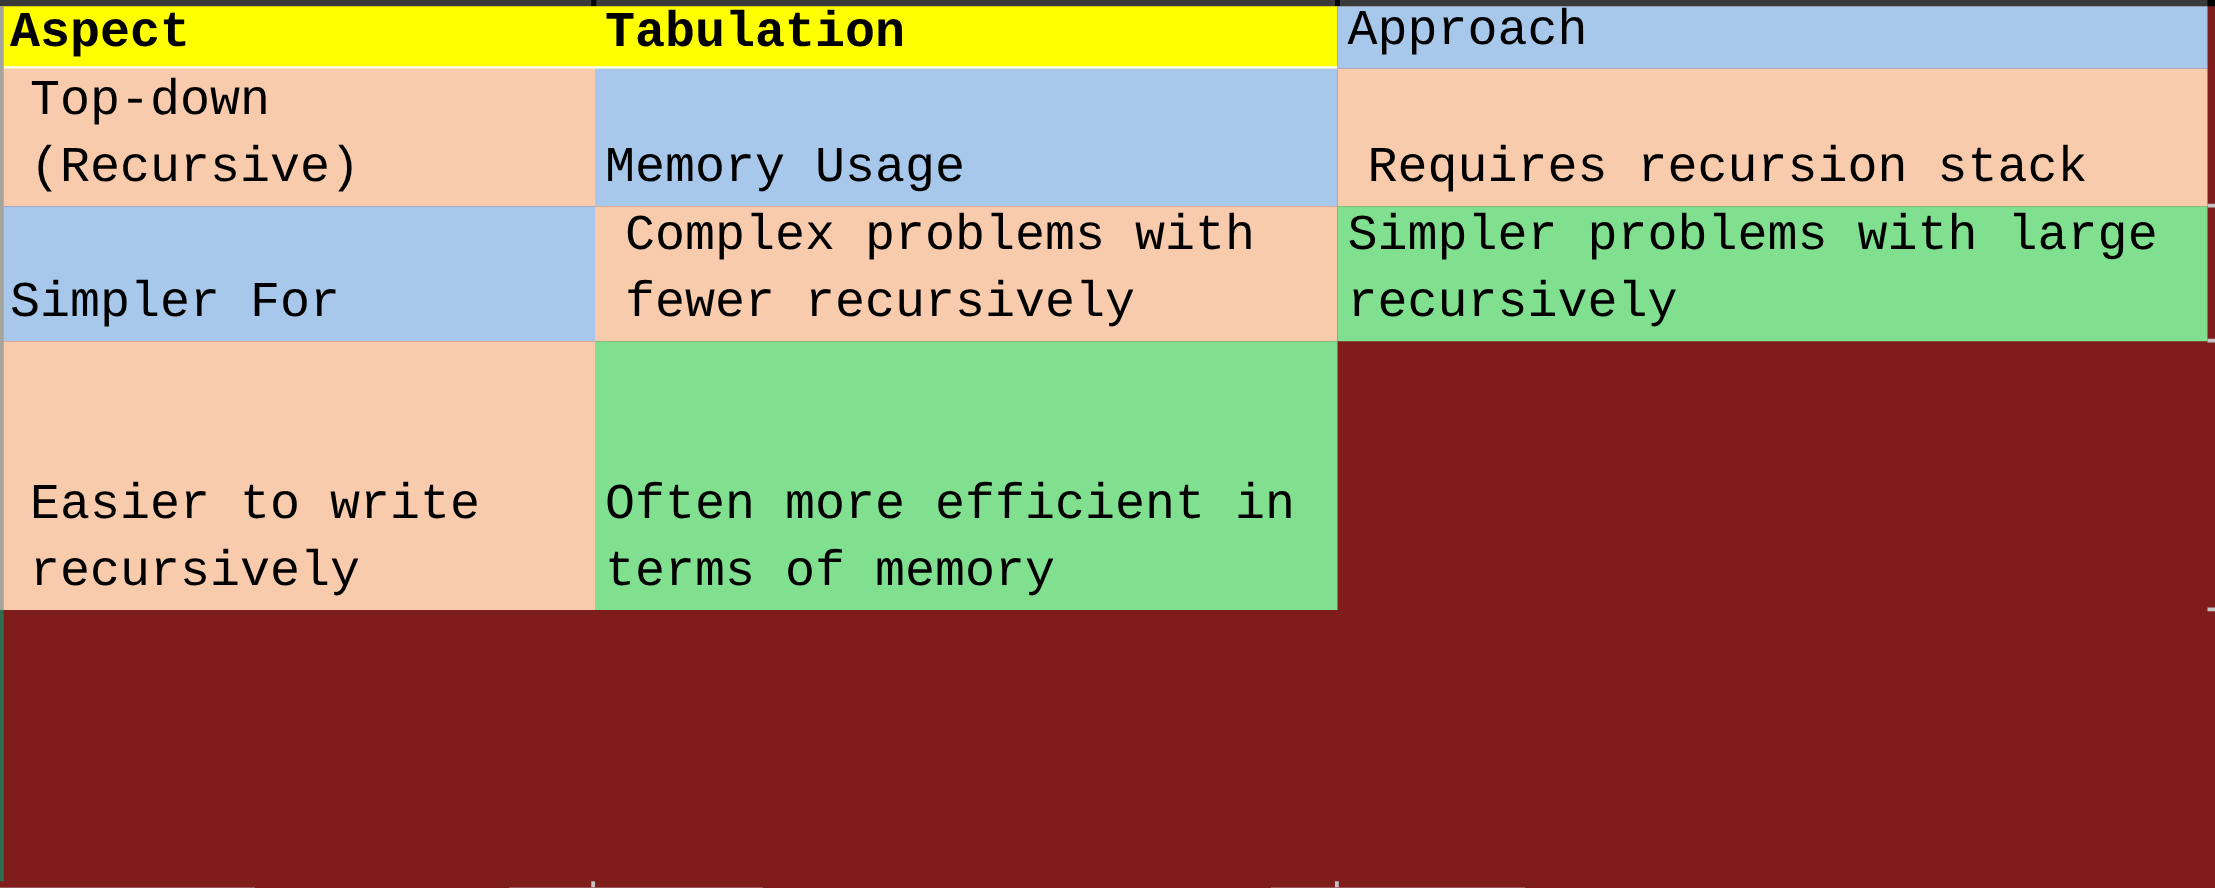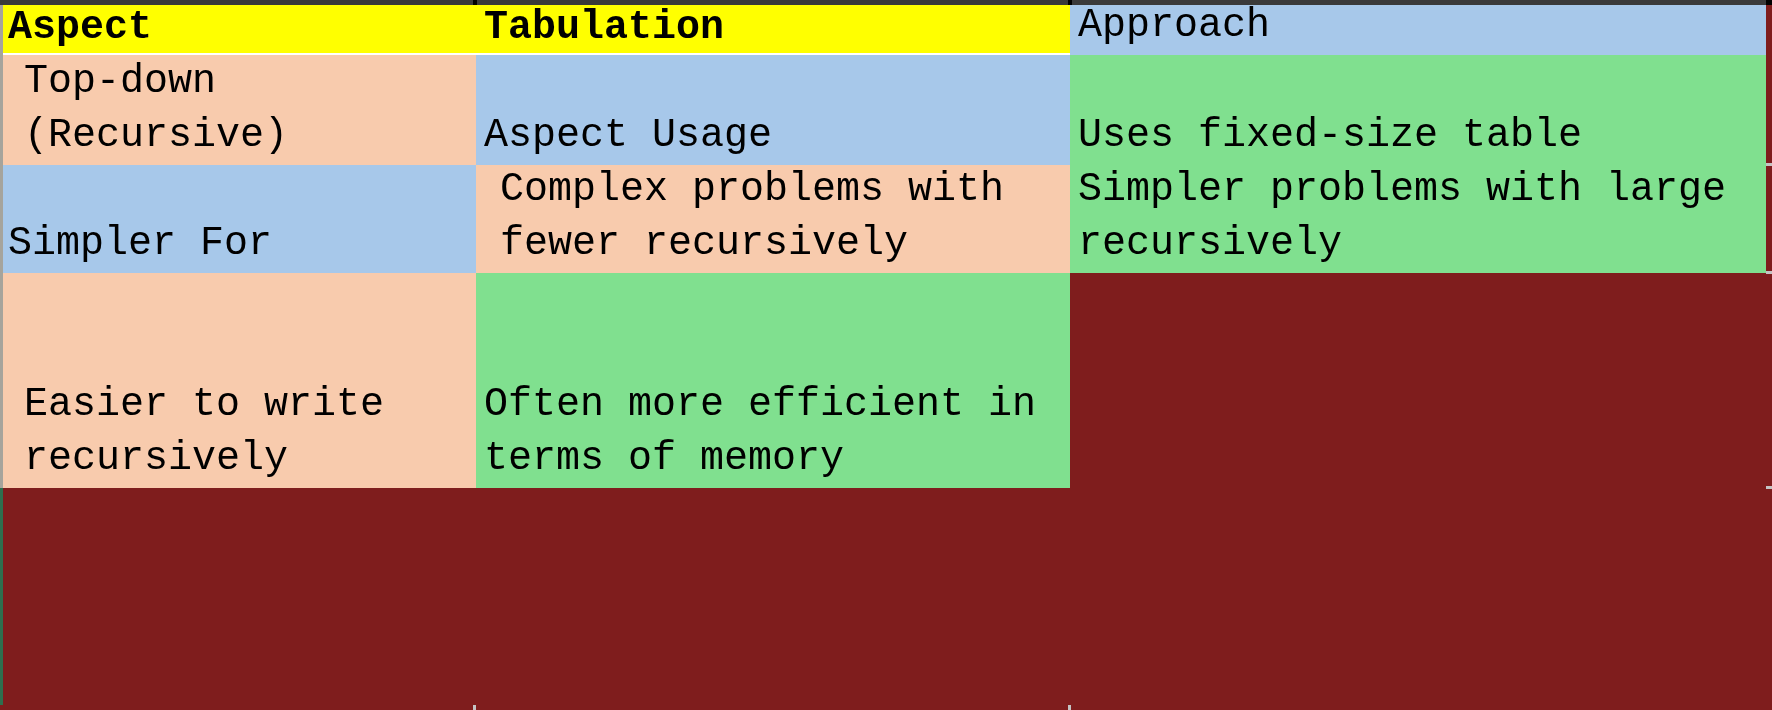--- a/index.html
+++ b/index.html
@@ -73,24 +73,24 @@
     </div>
 
     <div class="cell bcell col-aspect">
       <span>Approach</span>
     </div>
     <div class="cell bcell col-memoize">
       <span>Top-down (Recursive)</span>
     </div>
 
     <div class="cell bcell col-aspect">
-      <span>Aspect Usage</span>
+      <span>Memory Usage</span>
     </div>
-    <div class="cell bcell col-tabulation">
-      <span>Uses fixed-size table</span>
+    <div class="cell bcell col-memoize">
+      <span>Requires recursion stack</span>
     </div>
 
     <div class="cell bcell col-aspect">
       <span>Simpler For</span>
     </div>
     <div class="cell bcell col-memoize">
       <span>Complex problems with fewer recursively</span>
     </div>
     <div class="cell bcell col-tabulation">
       <span>Simpler problems with large recursively</span>

